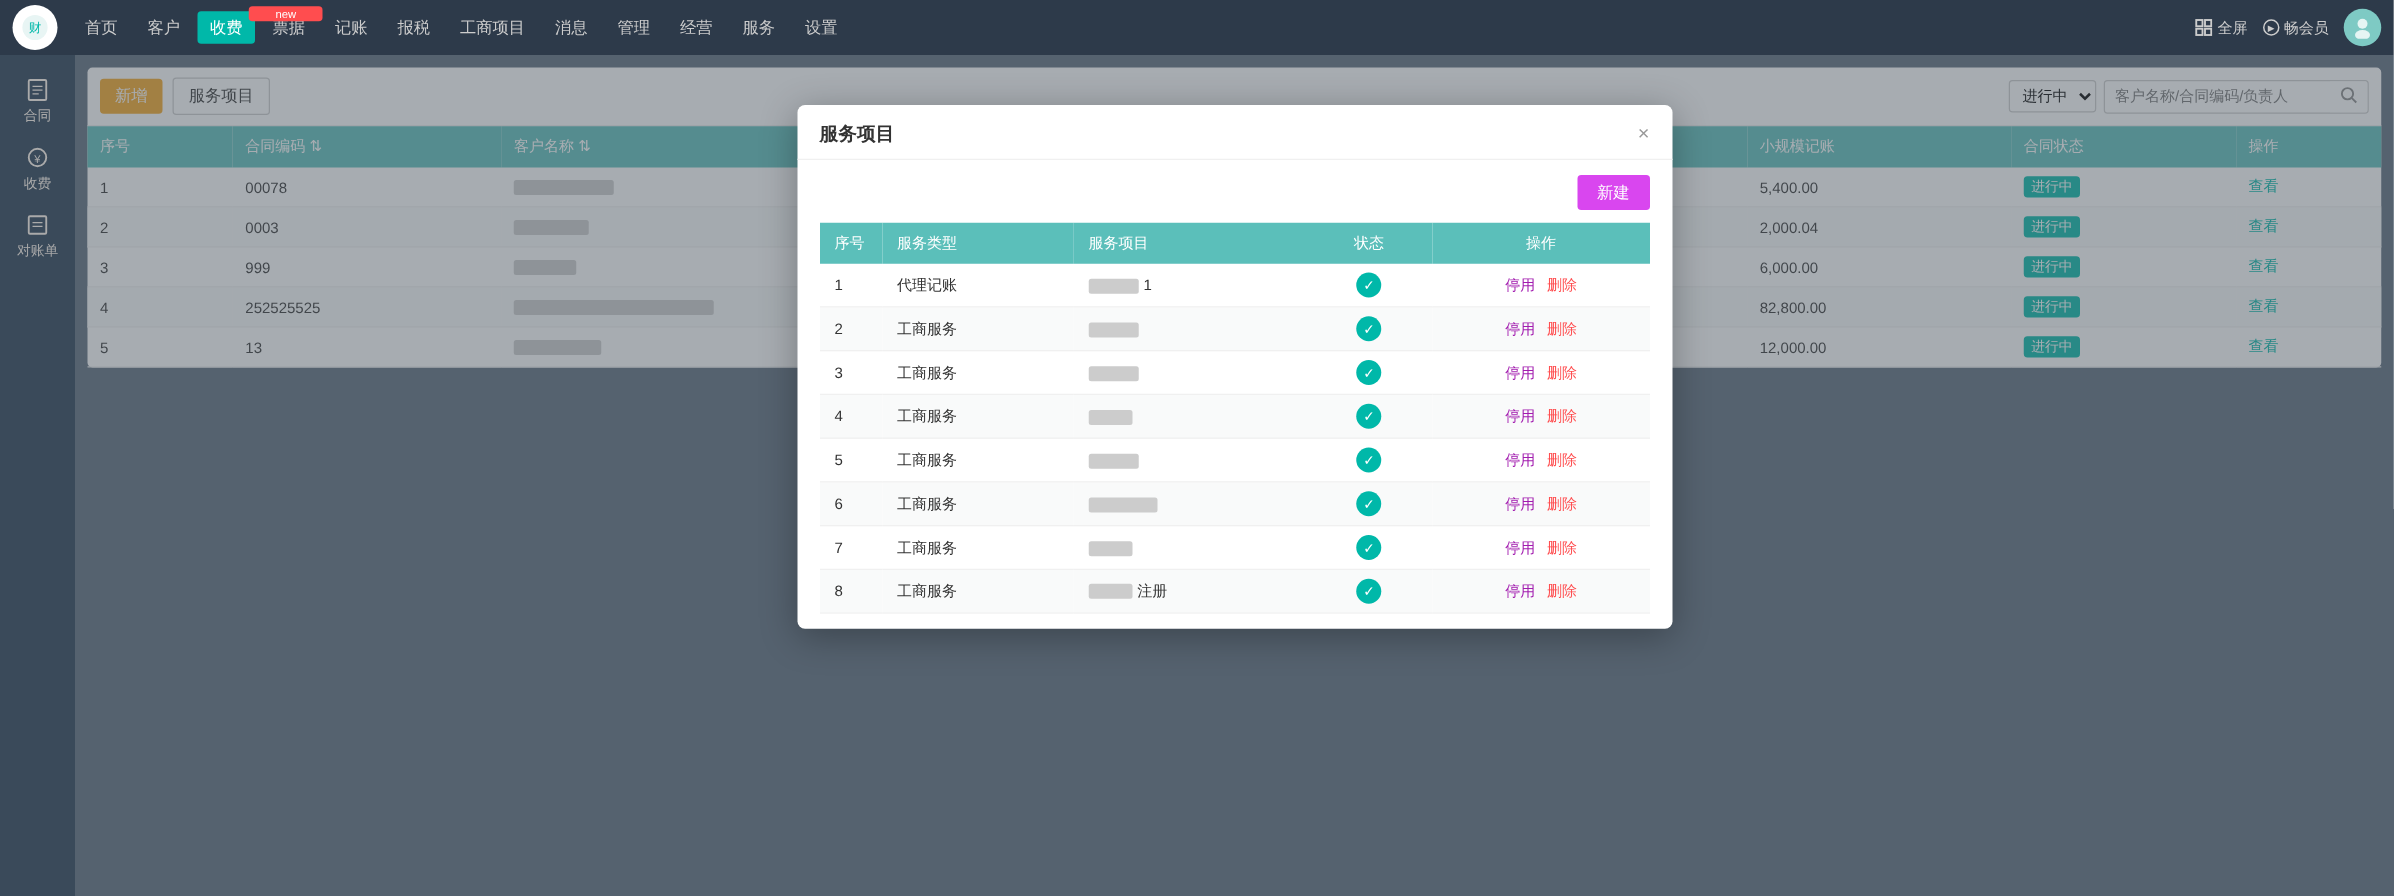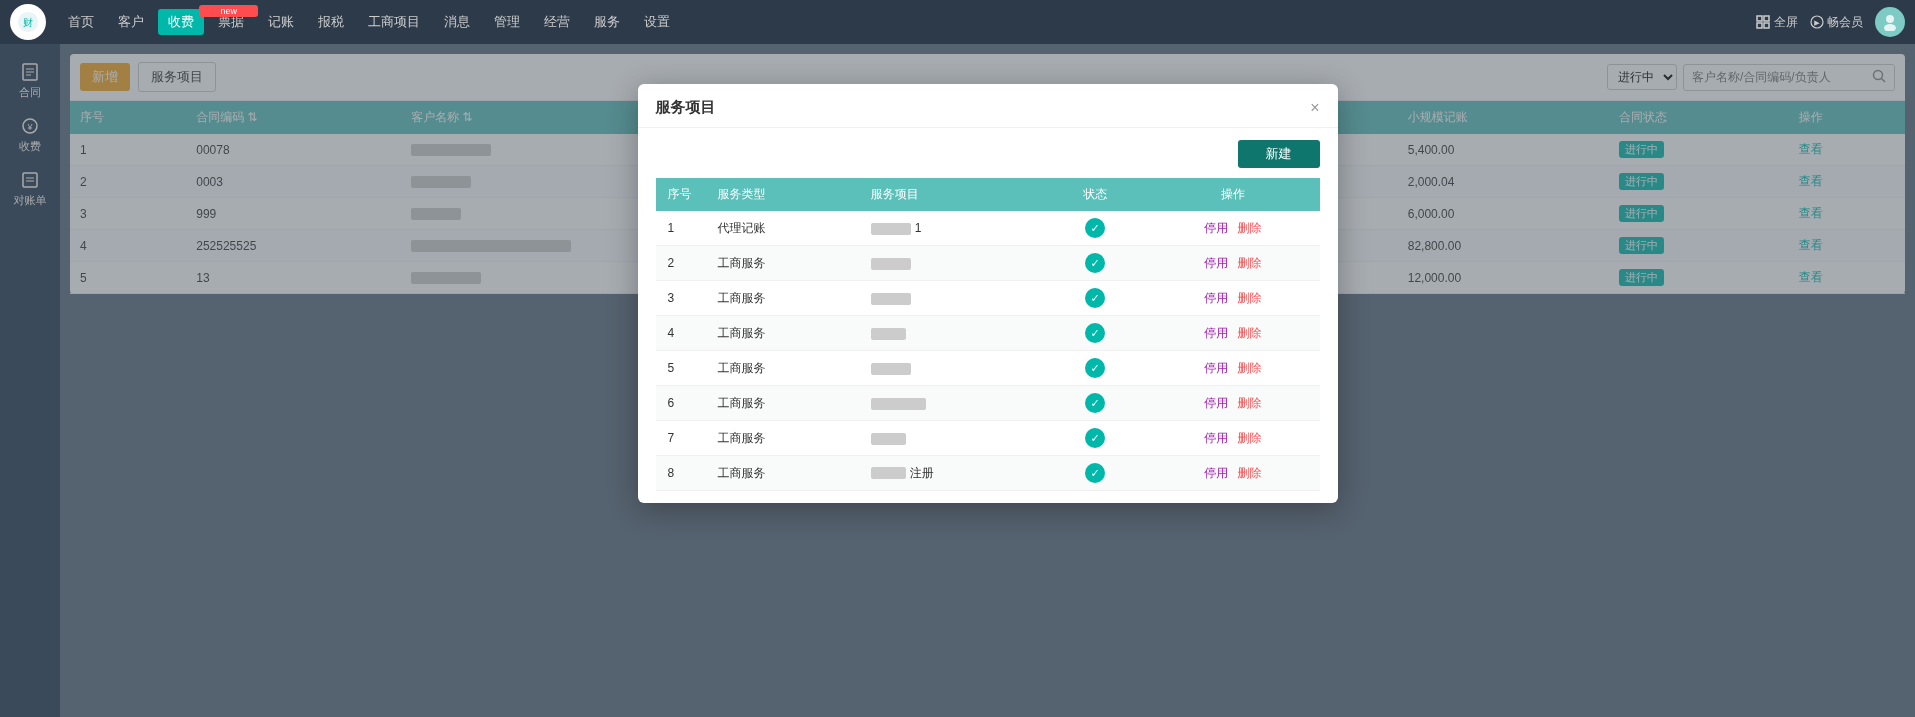--- a/index.html
+++ b/index.html
@@ -230,24 +230,24 @@
     .modal-close {
       cursor: pointer;
       color: #999;
       font-size: 16px;
       background: none;
       border: none;
     }
     .modal-body { padding: 12px 18px; flex: 1; overflow: hidden; }
     .modal-toolbar { display: flex; justify-content: flex-end; margin-bottom: 10px; }
     .btn-new-modal {
-      background: #0f766e;
+      background: #d946ef;
       color: #fff;
       border: none;
-      padding: 5px 28px;
+      padding: 5px 16px;
       border-radius: 3px;
       cursor: pointer;
       font-size: 13px;
     }
     .modal-table-wrap { overflow-y: auto; max-height: 420px; }
     .modal-table { width: 100%; border-collapse: collapse; }
     .modal-table thead tr { background: #5bbfba; color: #fff; }
     .modal-table thead th {
       padding: 8px 12px;
       text-align: left;

